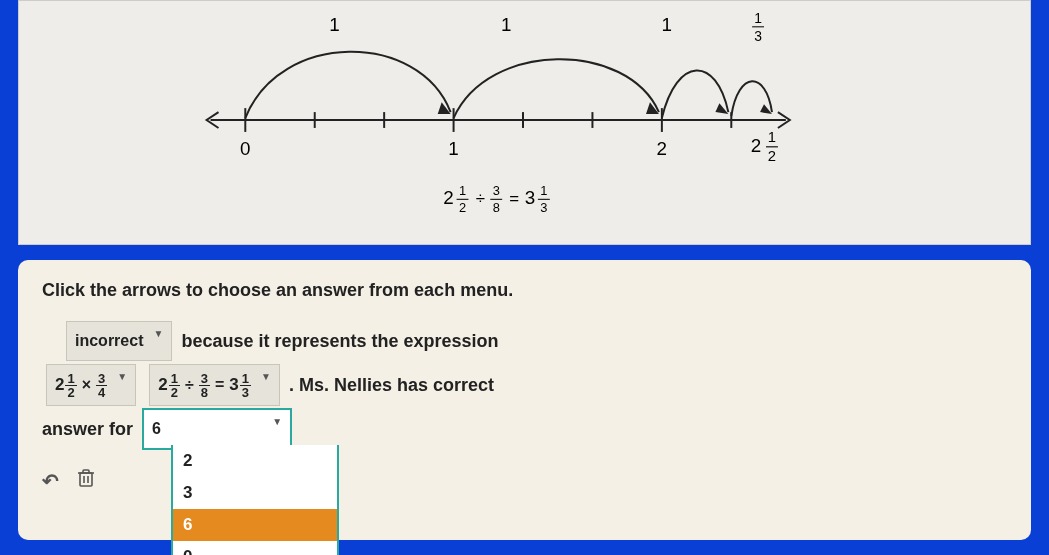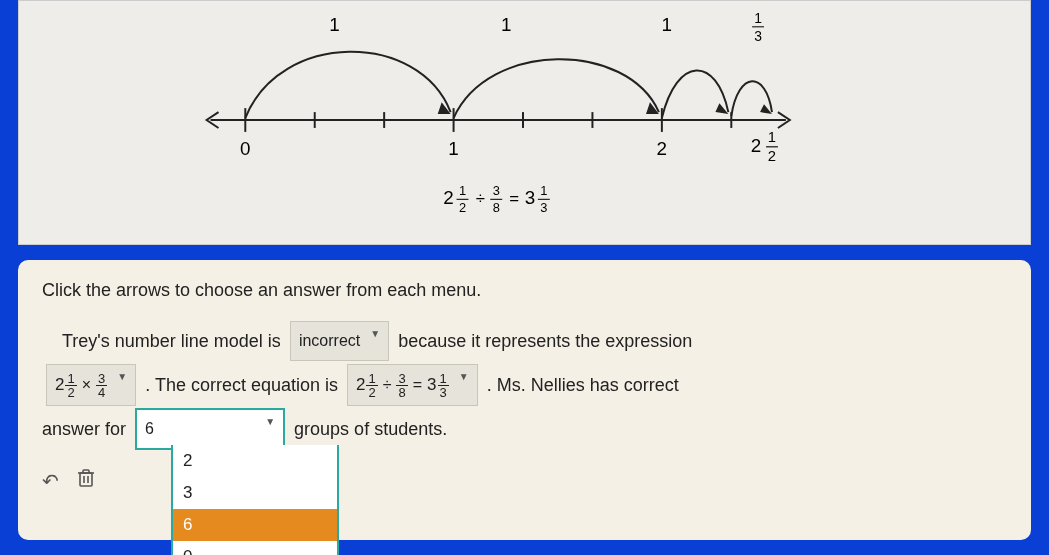--- a/index.html
+++ b/index.html
@@ -23,20 +23,21 @@
       width: 100%;
       height: 100%;
     }
     .question-panel {
       background: #f5f0e6;
       margin-top: 15px;
       border-radius: 10px;
       padding: 20px 24px 0 24px;
       height: 280px;
       position: relative;
+      font-weight: bold;
     }
     .instruction {
       font-size: 18px;
       color: #222;
       margin-bottom: 18px;
     }
     .flow {
       font-size: 18px;
       color: #222;
       line-height: 2.4;
@@ -176,21 +177,20 @@
       <text x="526" y="213" font-size="13">3</text>
     </g>
   </svg>
 </div>
 
 <div class="question-panel">
   <div class="instruction">Click the arrows to choose an answer from each menu.</div>
 
   <div class="flow">
     <div class="indent">
-      <span>Trey's number line model is</span>
       <span class="dropdown">
         <span>incorrect</span>
         <span class="caret">▼</span>
       </span>
       <span>because it represents the expression</span>
     </div>
 
     <div>
       <span class="dropdown">
         <span class="mixed">
@@ -200,21 +200,20 @@
               <span class="den">2</span>
             </span>
           <span style="margin:0 4px">×</span>
           <span class="frac">
               <span class="num">3</span>
               <span class="den">4</span>
             </span>
         </span>
         <span class="caret">▼</span>
       </span>
-      <span>. The correct equation is</span>
       <span class="dropdown">
         <span class="mixed">
           <span class="whole">2</span>
           <span class="frac">
               <span class="num">1</span>
               <span class="den">2</span>
             </span>
           <span style="margin:0 4px">÷</span>
           <span class="frac">
               <span class="num">3</span>
@@ -231,21 +230,20 @@
       </span>
       <span>. Ms. Nellies has correct</span>
     </div>
 
     <div>
       <span>answer for</span>
       <span class="dropdown open" style="min-width:150px">
         <span>6</span>
         <span class="caret" style="margin-left:auto">▼</span>
       </span>
-      <span>groups of students.</span>
     </div>
   </div>
 
   <div class="dd-options">
     <div class="opt">2</div>
     <div class="opt">3</div>
     <div class="opt selected">6</div>
     <div class="opt">0</div>
   </div>
 

